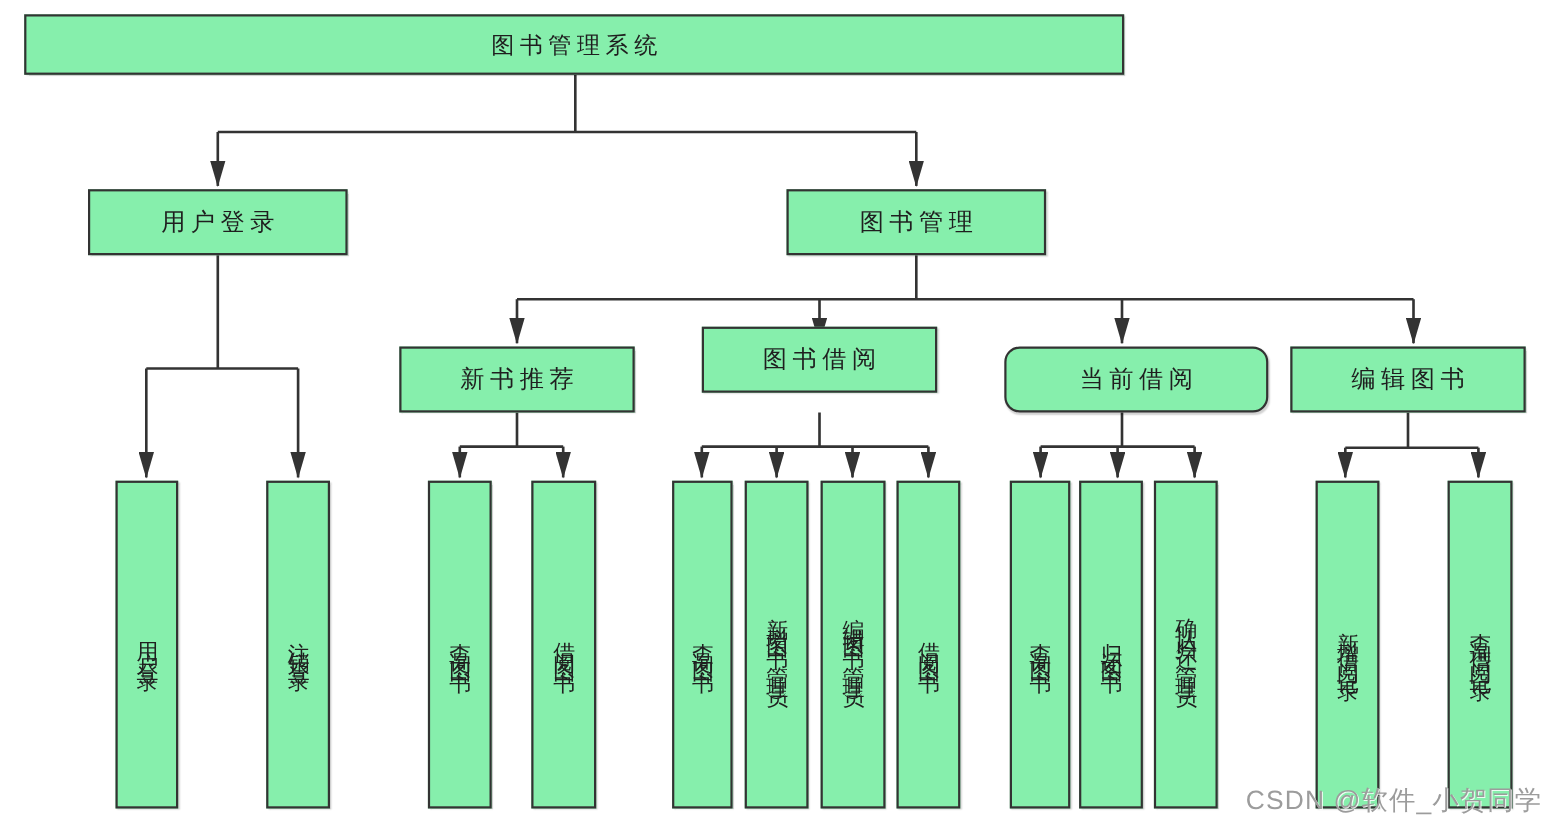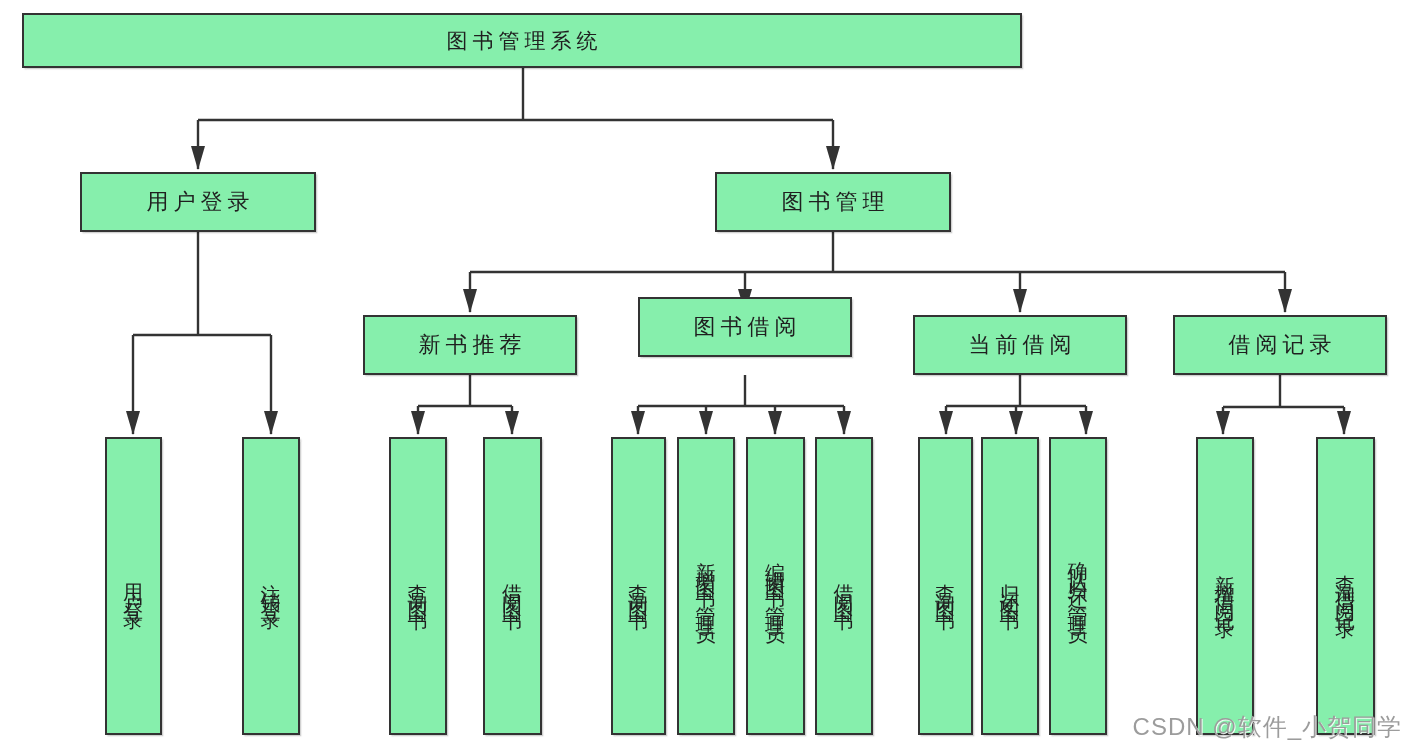--- a/index.html
+++ b/index.html
@@ -134,25 +134,25 @@
   <div class="node hbox" style="left:715px; top:172px; width:236px; height:60px;">
     <span class="lbl">图书管理</span>
   </div>
 
   <div class="node hbox" style="left:363px; top:315px; width:214px; height:60px;">
     <span class="lbl">新书推荐</span>
   </div>
   <div class="node hbox" style="left:638px; top:297px; width:214px; height:60px;">
     <span class="lbl">图书借阅</span>
   </div>
-  <div class="node hbox" style="left:913px; top:315px; width:214px; height:60px;">
+  <div class="node hbox" style="left:913px; top:315px; width:240px; height:60px;border-radius:14px;">
     <span class="lbl">当前借阅</span>
   </div>
   <div class="node hbox" style="left:1173px; top:315px; width:214px; height:60px;">
-    <span class="lbl">借阅记录</span>
+    <span class="lbl">编辑图书</span>
   </div>
 
   <div class="node vbox" style="left:105px; top:437px; width:57px; height:298px;">
     <span class="lbl">用户登录</span>
   </div>
   <div class="node vbox" style="left:242px; top:437px; width:58px; height:298px;">
     <span class="lbl">注销登录</span>
   </div>
 
   <div class="node vbox" style="left:389px; top:437px; width:58px; height:298px;">

